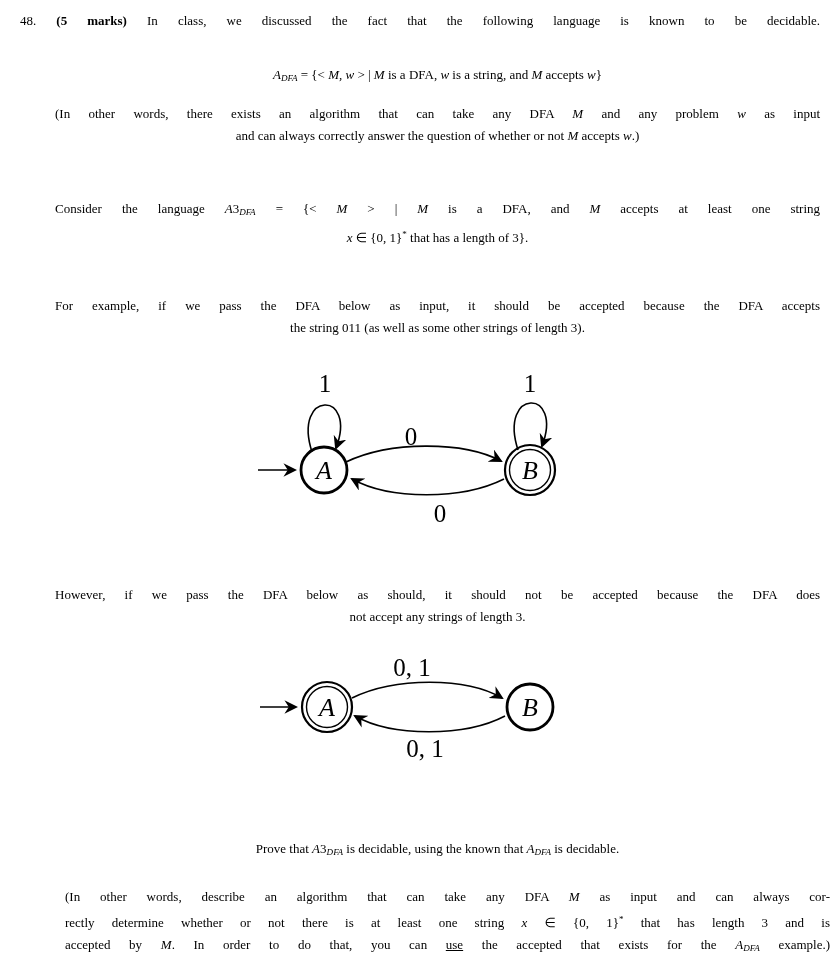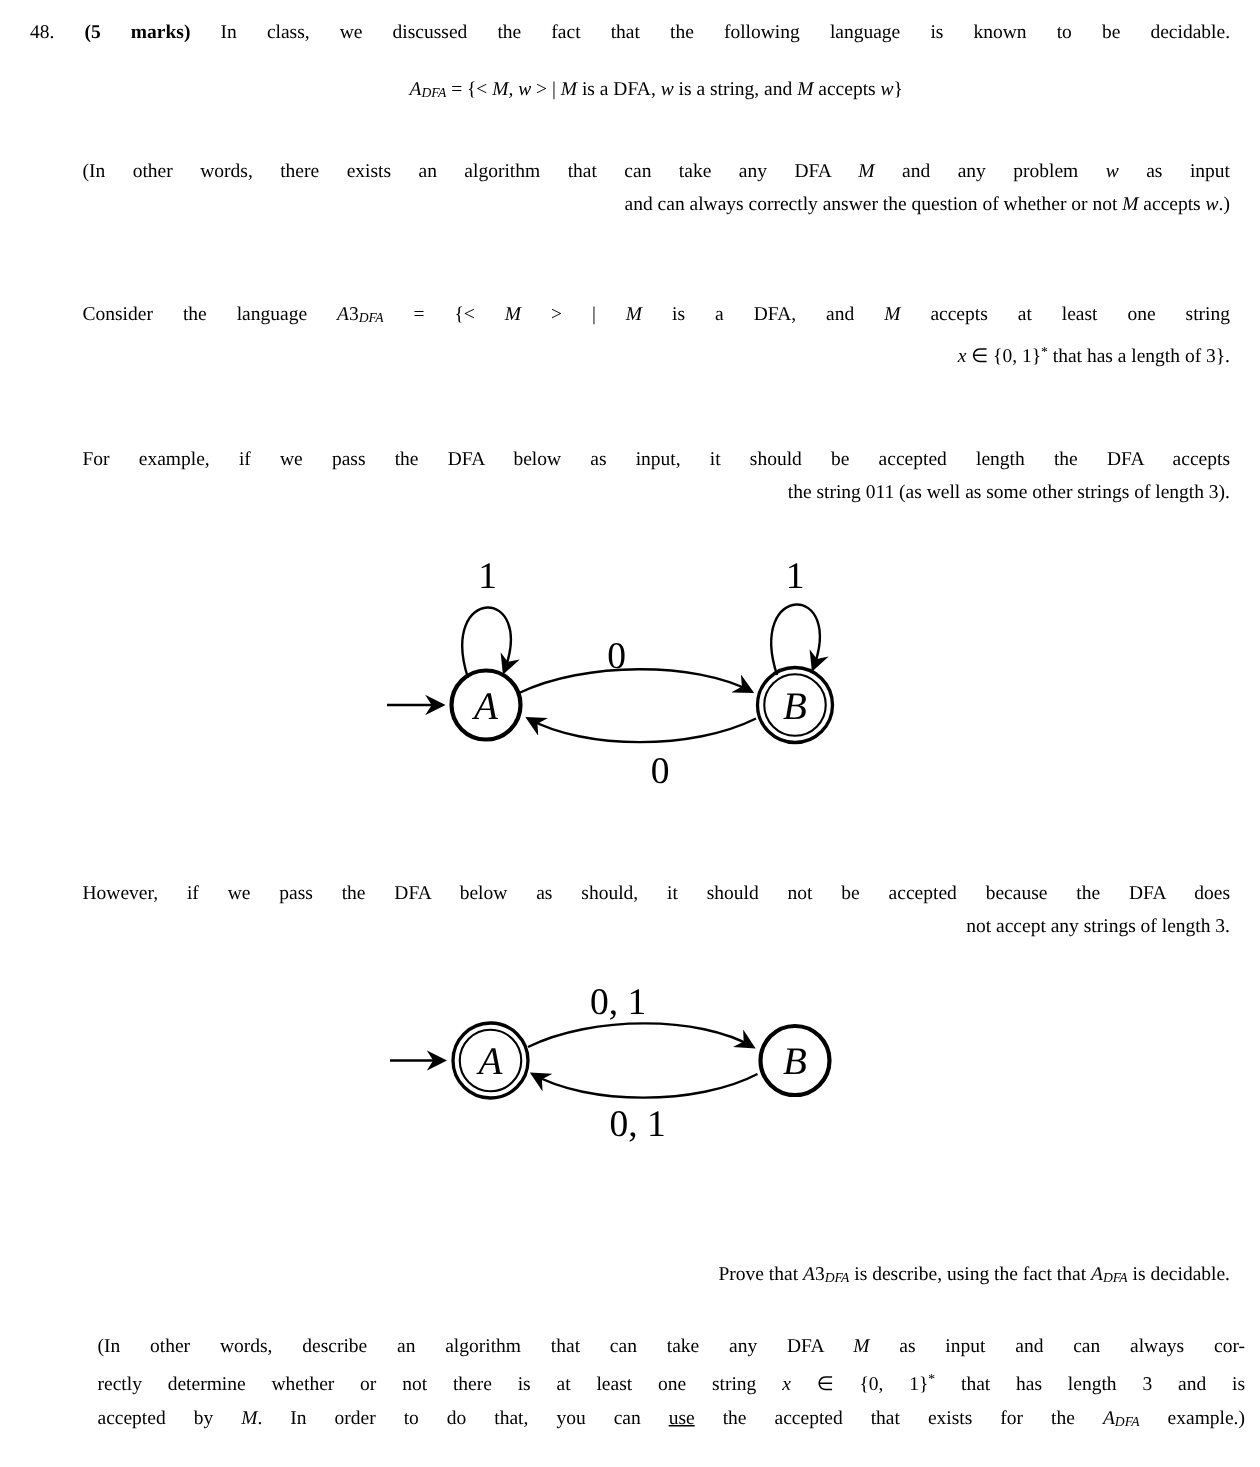--- a/index.html
+++ b/index.html
@@ -1,30 +1,30 @@
 <!DOCTYPE html>
 <html><head>
 <meta charset="utf-8">
 <style>
   html, body { margin:0; padding:0; background:#ffffff; }
   body { width:840px; height:978px; font-family:"Liberation Serif", serif; color:#000; }
   .doc { position:relative; width:840px; height:978px; overflow:hidden; background:#ffffff; }
   .para { position:absolute; font-size:13px; line-height:22px; color:#000; }
-  .line { text-align:right; }
+  .line { text-align:center; }
   .line.just { text-align:justify; text-align-last:justify; }
   #formula .line { text-align:center; text-align-last:center; }
   .tk-n { }
   .tk-b { font-weight:bold; }
   .tk-i { font-style:italic; }
   .tk-si { font-style:italic; font-size:70%; vertical-align:-0.2em; }
   .tk-sup { font-size:70%; vertical-align:0.5em; }
   .tk-u { text-decoration:underline;font-family:Liberation Serif, serif; }
 
   #p1      { left:20px;  top:10px;  width:800px; }
-  #formula { left:55px;  top:48px;  width:765px; }
+  #formula { left:55px;  top:64px;  width:765px; }
   #p2      { left:55px;  top:103px; width:765px; }
   #p3      { left:55px;  top:198px; width:765px; }
   #p4      { left:55px;  top:295px; width:765px; }
   #p5      { left:55px;  top:584px; width:765px; }
   #p6      { left:55px;  top:838px; width:765px; }
   #p7      { left:65px;  top:886px; width:765px; }
 
   .dfa { position:absolute; }
   #svg1 { left:240px; top:358px; }
   #svg2 { left:240px; top:645px; }
@@ -53,21 +53,21 @@
       <div class="line just"><span class="tk-n">(In other words, there exists an algorithm that can take any DFA </span><span class="tk-i">M</span><span class="tk-n"> and any problem </span><span class="tk-i">w</span><span class="tk-n"> as input</span></div>
       <div class="line"><span class="tk-n">and can always correctly answer the question of whether or not </span><span class="tk-i">M</span><span class="tk-n"> accepts </span><span class="tk-i">w</span><span class="tk-n">.)</span></div>
     </div>
 
   <div class="para" id="p3">
       <div class="line just"><span class="tk-n">Consider the language </span><span class="tk-i">A</span><span class="tk-n">3</span><span class="tk-si">DFA</span><span class="tk-n"> = {&lt; </span><span class="tk-i">M</span><span class="tk-n"> &gt;  |  </span><span class="tk-i">M</span><span class="tk-n"> is a DFA, and </span><span class="tk-i">M</span><span class="tk-n"> accepts at least one string</span></div>
       <div class="line"><span class="tk-i">x</span><span class="tk-n"> ∈ {0, 1}</span><span class="tk-sup">*</span><span class="tk-n"> that has a length of 3}.</span></div>
     </div>
 
   <div class="para" id="p4">
-      <div class="line just"><span class="tk-n">For example, if we pass the DFA below as input, it should be accepted length the DFA accepts</span></div>
+      <div class="line just"><span class="tk-n">For example, if we pass the DFA below as input, it should be accepted because the DFA accepts</span></div>
       <div class="line"><span class="tk-n">the string 011 (as well as some other strings of length 3).</span></div>
     </div>
 
   <svg class="dfa" id="svg1" width="360" height="180" viewBox="0 0 360 180">
     <defs>
       <marker id="ah1" viewBox="0 0 10 10" refX="8.5" refY="5" markerWidth="8.5" markerHeight="8.5" orient="auto">
         <path d="M0,0 L10,5 L0,10 L3.2,5 z" fill="#000"></path>
       </marker>
     </defs>
     <line class="edge" x1="18" y1="112" x2="55" y2="112" marker-end="url(#ah1)"></line>
@@ -111,21 +111,21 @@
     </g>
     <g>
       <circle class="thick" cx="290" cy="62" r="23"></circle>
       <text class="state-letter" x="290" y="71" text-anchor="middle">B</text>
     </g>
     <text class="edge-label" x="172" y="31" text-anchor="middle">0, 1</text>
     <text class="edge-label" x="185" y="112" text-anchor="middle">0, 1</text>
   </svg>
 
   <div class="para" id="p6">
-      <div class="line"><span class="tk-n">Prove that </span><span class="tk-i">A</span><span class="tk-n">3</span><span class="tk-si">DFA</span><span class="tk-n"> is describe, using the fact that </span><span class="tk-i">A</span><span class="tk-si">DFA</span><span class="tk-n"> is decidable.</span></div>
+      <div class="line"><span class="tk-n">Prove that </span><span class="tk-i">A</span><span class="tk-n">3</span><span class="tk-si">DFA</span><span class="tk-n"> is decidable, using the known that </span><span class="tk-i">A</span><span class="tk-si">DFA</span><span class="tk-n"> is decidable.</span></div>
     </div>
 
   <div class="para" id="p7">
       <div class="line just"><span class="tk-n">(In other words, describe an algorithm that can take any DFA </span><span class="tk-i">M</span><span class="tk-n"> as input and can always cor-</span></div>
       <div class="line just"><span class="tk-n">rectly determine whether or not there is at least one string </span><span class="tk-i">x</span><span class="tk-n"> ∈ {0, 1}</span><span class="tk-sup">*</span><span class="tk-n"> that has length 3 and is</span></div>
       <div class="line just"><span class="tk-n">accepted by </span><span class="tk-i">M</span><span class="tk-n">. In order to do that, you can </span><span class="tk-u">use</span><span class="tk-n"> the accepted that exists for the </span><span class="tk-i">A</span><span class="tk-si">DFA</span><span class="tk-n"> example.)</span></div>
     </div>
 
 </div>
 

